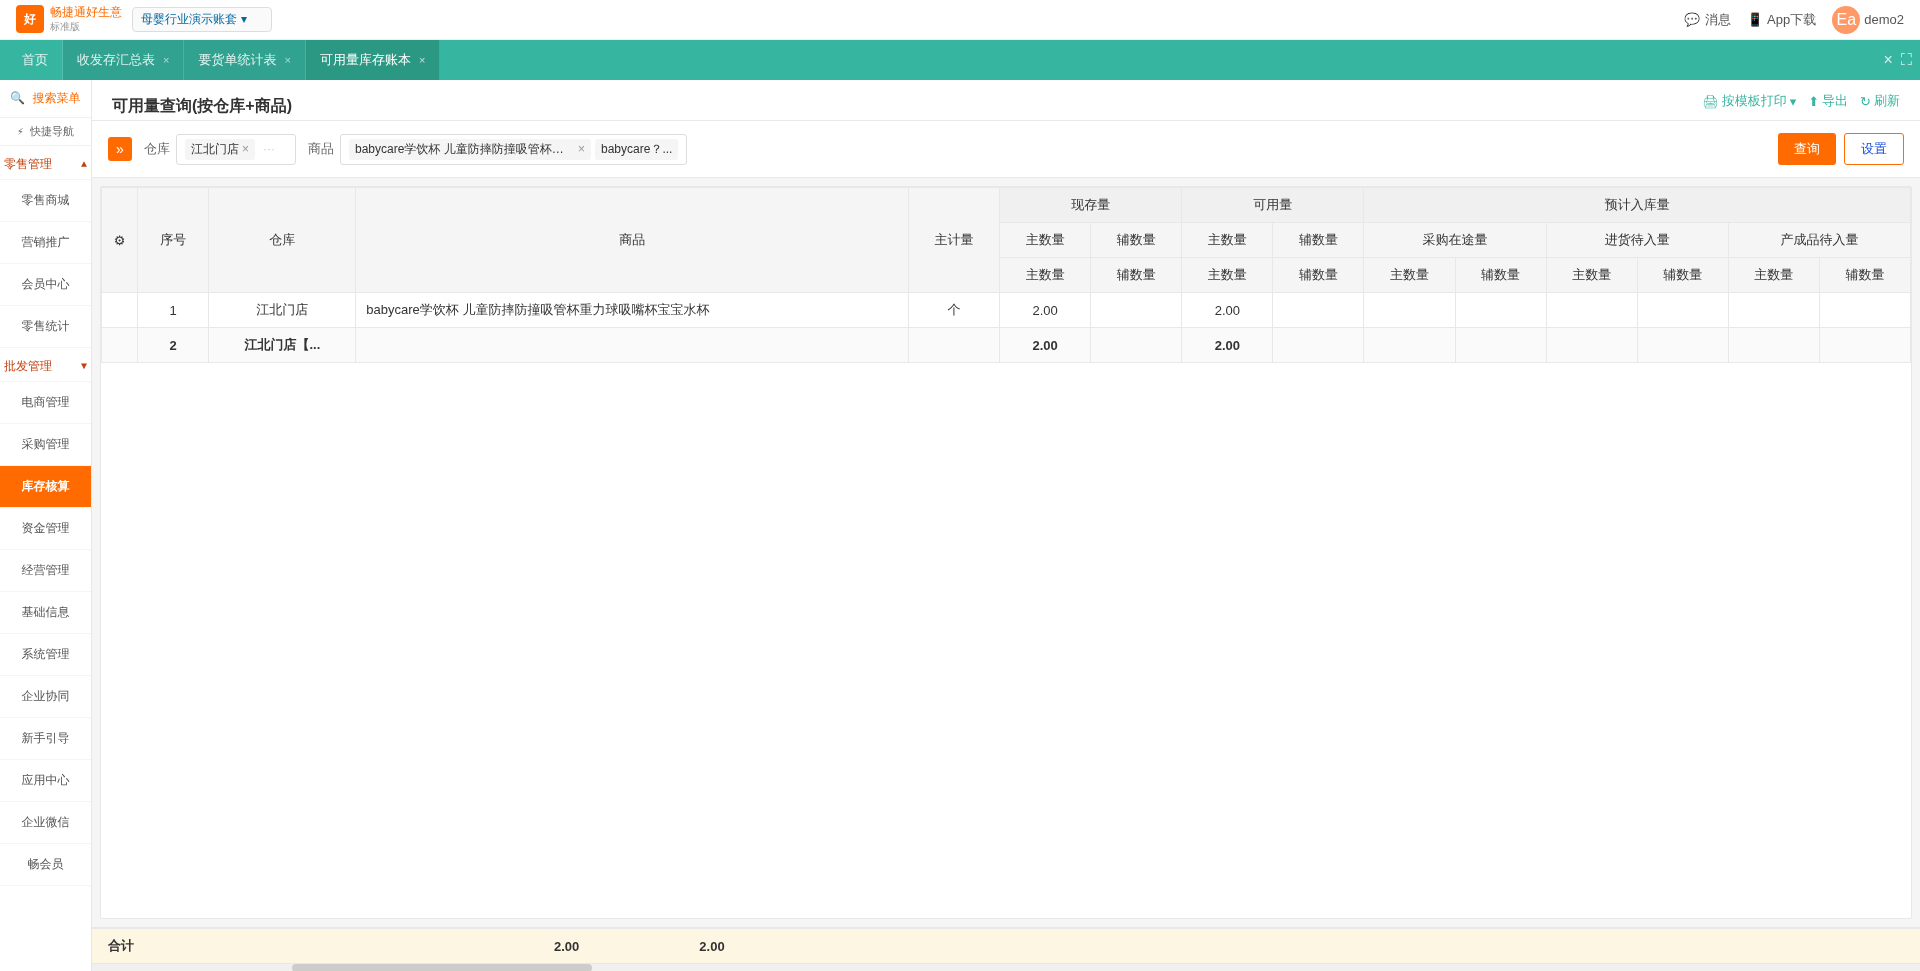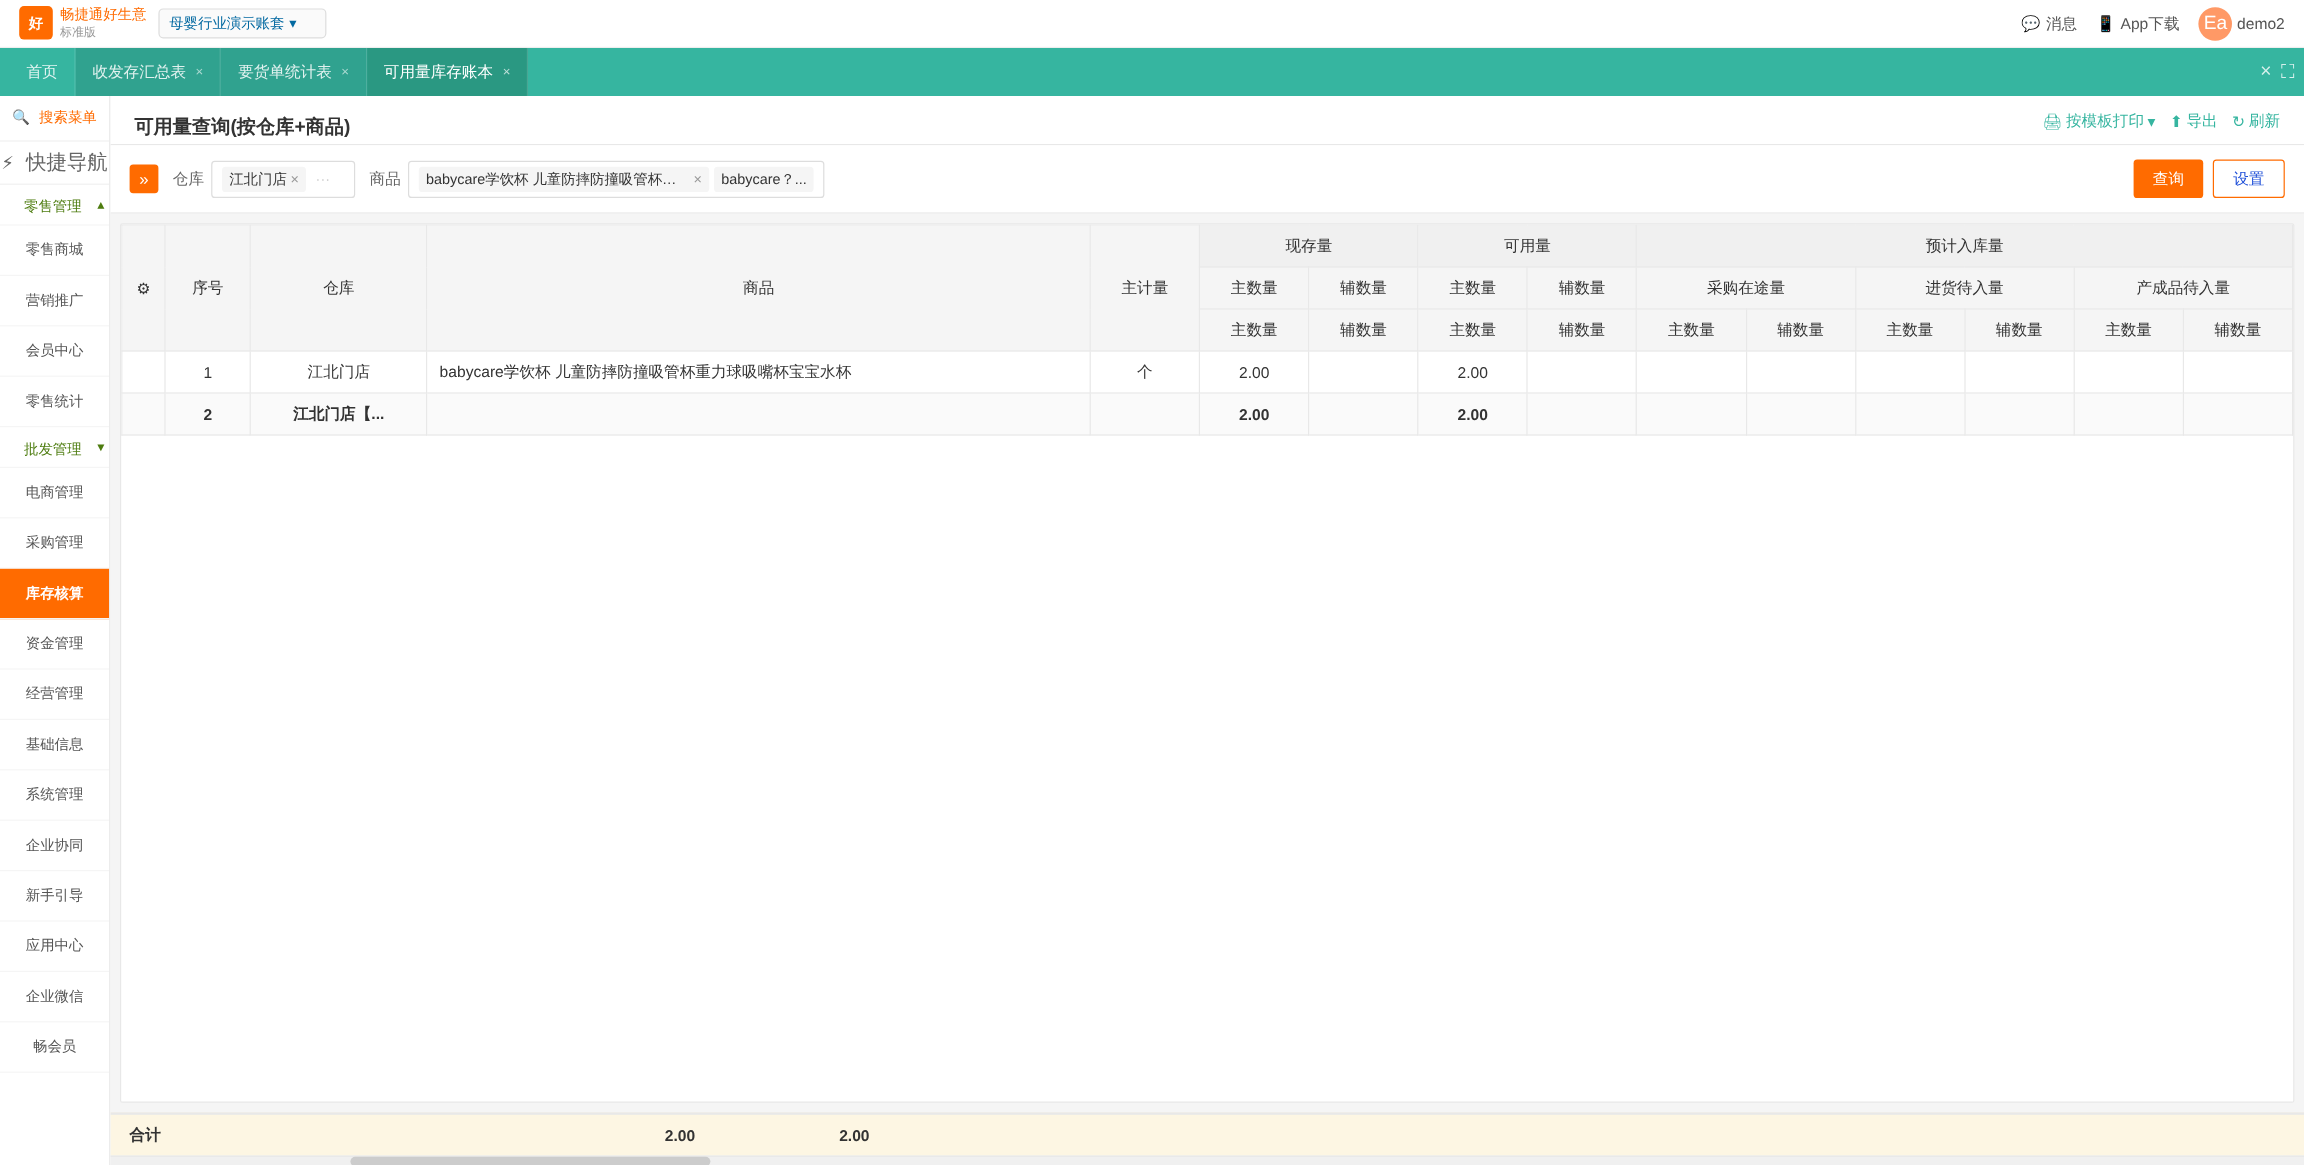--- a/index.html
+++ b/index.html
@@ -60,35 +60,35 @@
     .sidebar {
       width: 92px;
       background: #fff;
       border-right: 1px solid #e8e8e8;
       display: flex;
       flex-direction: column;
       overflow-y: auto;
       font-family: Liberation Mono, monospace;
     }
     .sidebar-search { padding: 10px 8px; font-size: 12px; color: #ff6b00; cursor: pointer; text-align: center; border-bottom: 1px solid #f0f0f0; }
-    .sidebar-nav { padding: 6px 0; font-size: 17px; color: #666; cursor: pointer; text-align: center; border-bottom: 1px solid #f0f0f0; }
+    .sidebar-nav { padding: 6px 0; font-size: 11px; color: #666; cursor: pointer; text-align: center; border-bottom: 1px solid #f0f0f0; }
     .sidebar-item {
       padding: 12px 4px;
       text-align: center;
       font-size: 12px;
       color: #555;
       cursor: pointer;
       border-bottom: 1px solid #f5f5f5;
       display: flex;
       align-items: center;
       justify-content: center;
       gap: 3px;
     }
     .sidebar-item.active { background: #ff6b00; color: #fff; font-weight: bold; }
-    .sidebar-group { padding: 10px 4px 6px; font-size: 12px; color: #4d7c0f; cursor: pointer; border-bottom: 1px solid #f5f5f5; display: flex; align-items: center; justify-content: flex-end; gap: 13px; }
+    .sidebar-group { padding: 10px 4px 6px; font-size: 12px; color: #c2410c; cursor: pointer; border-bottom: 1px solid #f5f5f5; display: flex; align-items: center; justify-content: space-between; gap: 3px; }
     .sidebar-group .arrow { font-size: 10px; }
 
     
     .content-area {
       flex: 1;
       display: flex;
       flex-direction: column;
       overflow: hidden;
       background: #f5f5f5;
     }

